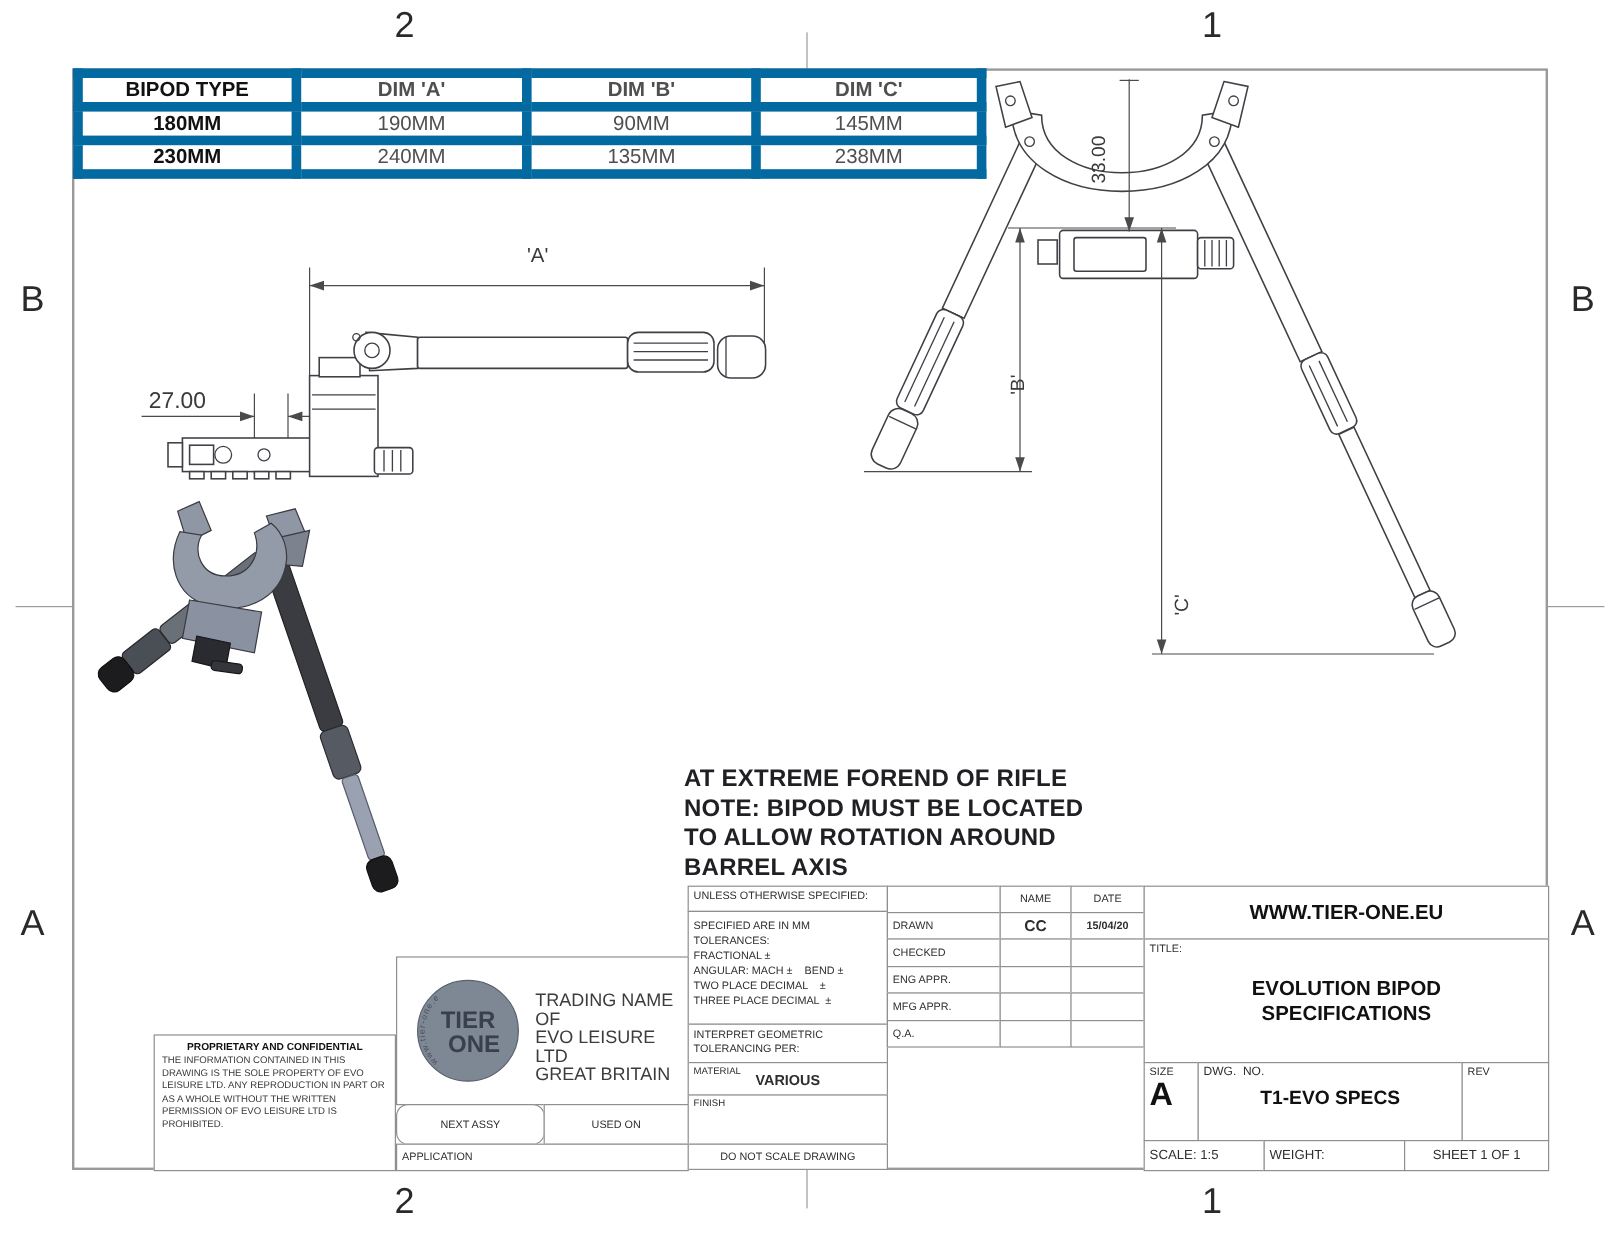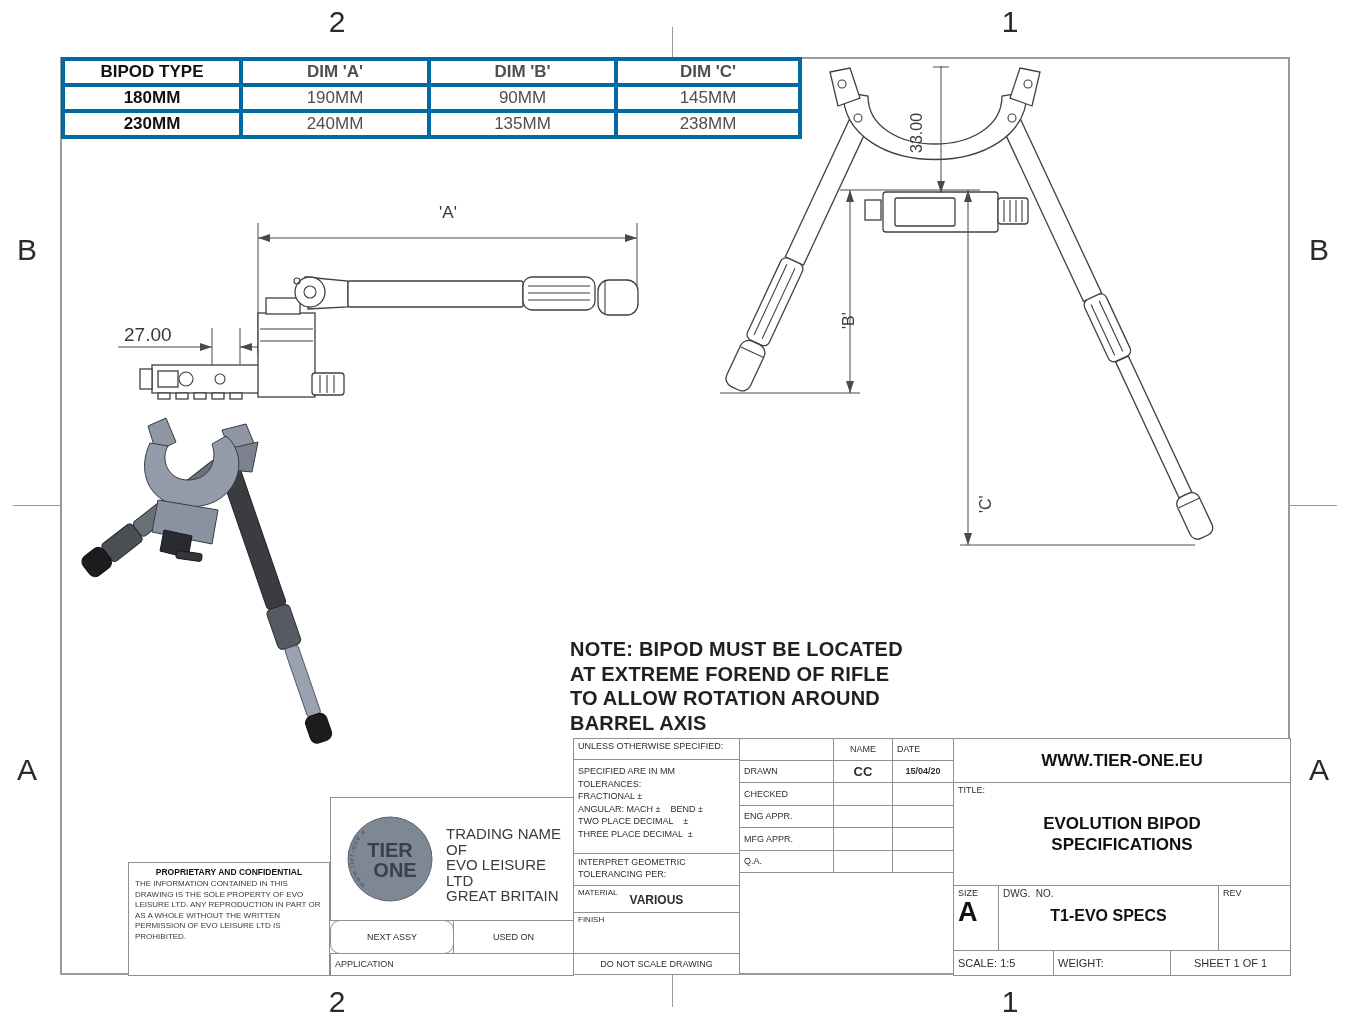--- a/index.html
+++ b/index.html
@@ -4,21 +4,21 @@
 <style>
   html,body{margin:0;padding:0;background:#fff;}
   #stage{position:relative;width:1347px;height:1032px;background:#ffffff;overflow:hidden;
          font-family:"Liberation Sans",sans-serif;color:#222;}
   .abs{position:absolute;box-sizing:border-box;}
   .frame{border:2px solid #9a9a9a;}
   .tick{background:#9a9a9a;}
   .zone{font-size:30px;color:#2a2a2a;text-align:center;}
   
   #dim-table{position:absolute;left:61px;top:57px;border-collapse:collapse;}
-  #dim-table td{border:4px solid #0369a1;text-align:center;font-size:17px;padding:0;}
+  #dim-table td{border:8px solid #0369a1;text-align:center;font-size:17px;padding:0;}
   #dim-table tr{height:26px;}
   .th{font-weight:bold;color:#111;}
   .c0{width:174px;font-weight:bold;color:#111;}
   .c1{width:184px;color:#4f4f4f;}
   .c2{width:183px;color:#4f4f4f;}
   .c3{width:180px;color:#4f4f4f;}
   
   .cell{position:absolute;box-sizing:border-box;border:1px solid #8f8f8f;font-size:9px;color:#2e2e2e;
         padding:2px 4px;overflow:hidden;background:#fff;}
   .pre{white-space:pre;}
@@ -212,22 +212,22 @@
       <polygon points="142,22 166,16 176,40 152,50" fill="#8f96a4" stroke="#3a3a42"></polygon>
       <polygon points="152,40 178,34 172,64 150,62" fill="#7c828e" stroke="#3a3a42"></polygon>
       <path d="M70,35 C58,60 66,88 92,96 C122,105 152,92 158,64 C161,50 156,36 146,28 L132,36 C138,52 130,72 108,72 C88,72 80,52 88,38 Z" fill="#939aa8" stroke="#3a3a42"></path>
       <polygon points="78,92 138,102 132,136 72,124" fill="#8a91a0" stroke="#3a3a42"></polygon>
       <polygon points="84,122 112,128 108,150 80,143" fill="#2a2b30" stroke="#17171a"></polygon>
       <rect x="96" y="144" width="26" height="8" rx="3" fill="#35363c" stroke="#17171a" transform="rotate(8 109 148)"></rect>
     </g>
   </svg>
 
   <div class="abs notetxt" style="left:570px;top:637px;width:350px;">
+    <div>AT EXTREME FOREND OF RIFLE</div>
     <div>NOTE: BIPOD MUST BE LOCATED</div>
-    <div>AT EXTREME FOREND OF RIFLE</div>
     <div>TO ALLOW ROTATION AROUND</div>
     <div>BARREL AXIS</div>
   </div>
 
   <div class="cell" style="left:573px;top:738px;width:167px;height:22px;">UNLESS OTHERWISE SPECIFIED:</div>
   <div class="cell" style="left:573px;top:759px;width:167px;height:95px;line-height:12.5px;padding-top:5px;">
     <div class="pre">SPECIFIED ARE IN MM</div>
     <div class="pre">TOLERANCES:</div>
     <div class="pre">FRACTIONAL ±</div>
     <div class="pre">ANGULAR: MACH ±    BEND ±</div>
@@ -242,21 +242,21 @@
     <div style="font-size:8px;">MATERIAL</div>
     <div style="font-weight:bold;font-size:12px;text-align:center;margin-top:-4px;">VARIOUS</div>
   </div>
   <div class="cell" style="left:573px;top:912px;width:167px;height:42px;">
     <div style="font-size:8px;">FINISH</div>
   </div>
   <div class="cell" style="left:573px;top:953px;width:167px;height:22px;text-align:center;line-height:16px;">DO NOT SCALE DRAWING</div>
 
   <div class="cell" style="left:739px;top:738px;width:95px;height:23px;"></div>
   <div class="cell" style="left:833px;top:738px;width:60px;height:23px;text-align:center;line-height:17px;">NAME</div>
-  <div class="cell" style="left:892px;top:738px;width:62px;height:23px;text-align:left;line-height:17px;">DATE</div>
+  <div class="cell" style="left:892px;top:738px;width:62px;height:23px;text-align:center;line-height:17px;">DATE</div>
 
   <div class="cell" style="left:739px;top:760px;width:95px;height:23px;line-height:17px;">DRAWN</div>
   <div class="cell" style="left:833px;top:760px;width:60px;height:23px;text-align:center;font-weight:bold;font-size:13px;line-height:17px;">CC</div>
   <div class="cell" style="left:892px;top:760px;width:62px;height:23px;text-align:center;font-weight:bold;line-height:17px;">15/04/20</div>
 
   <div class="cell" style="left:739px;top:782px;width:95px;height:24px;line-height:18px;">CHECKED</div>
   <div class="cell" style="left:833px;top:782px;width:60px;height:24px;"></div>
   <div class="cell" style="left:892px;top:782px;width:62px;height:24px;"></div>
 
   <div class="cell" style="left:739px;top:805px;width:95px;height:23px;line-height:17px;">ENG APPR.</div>

